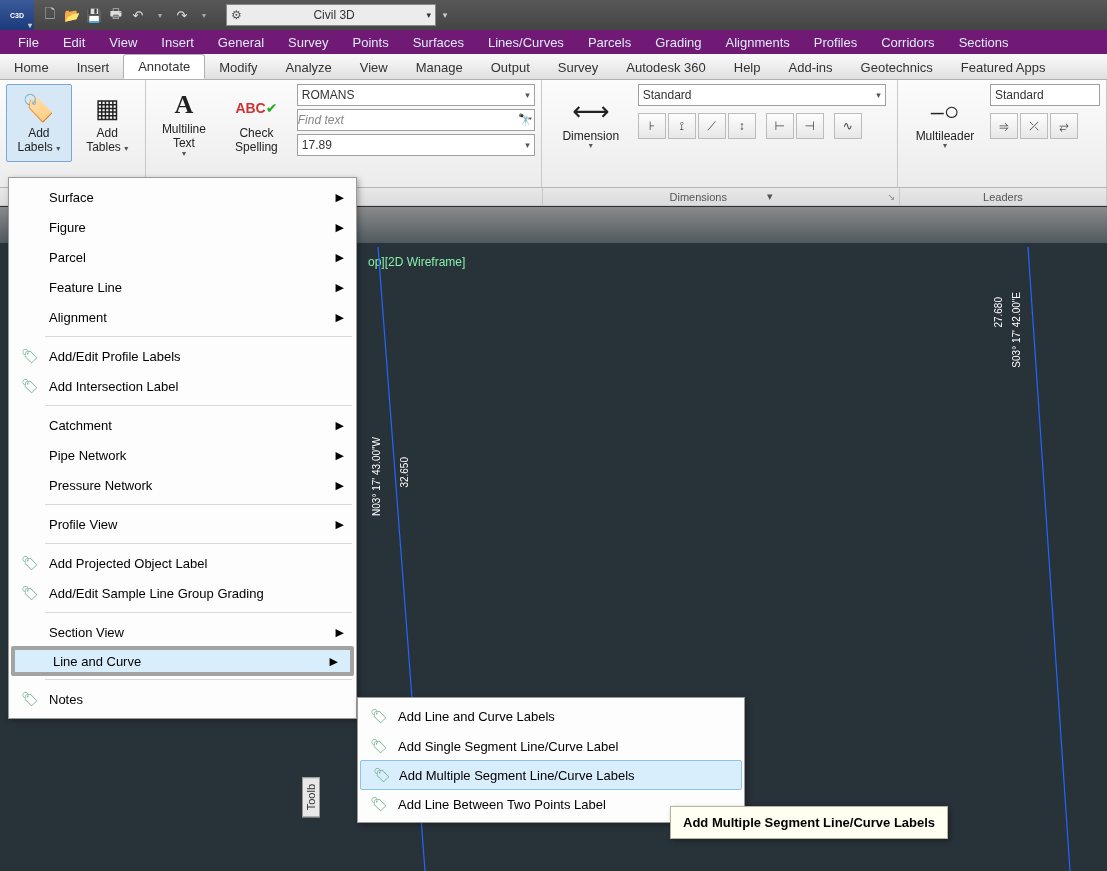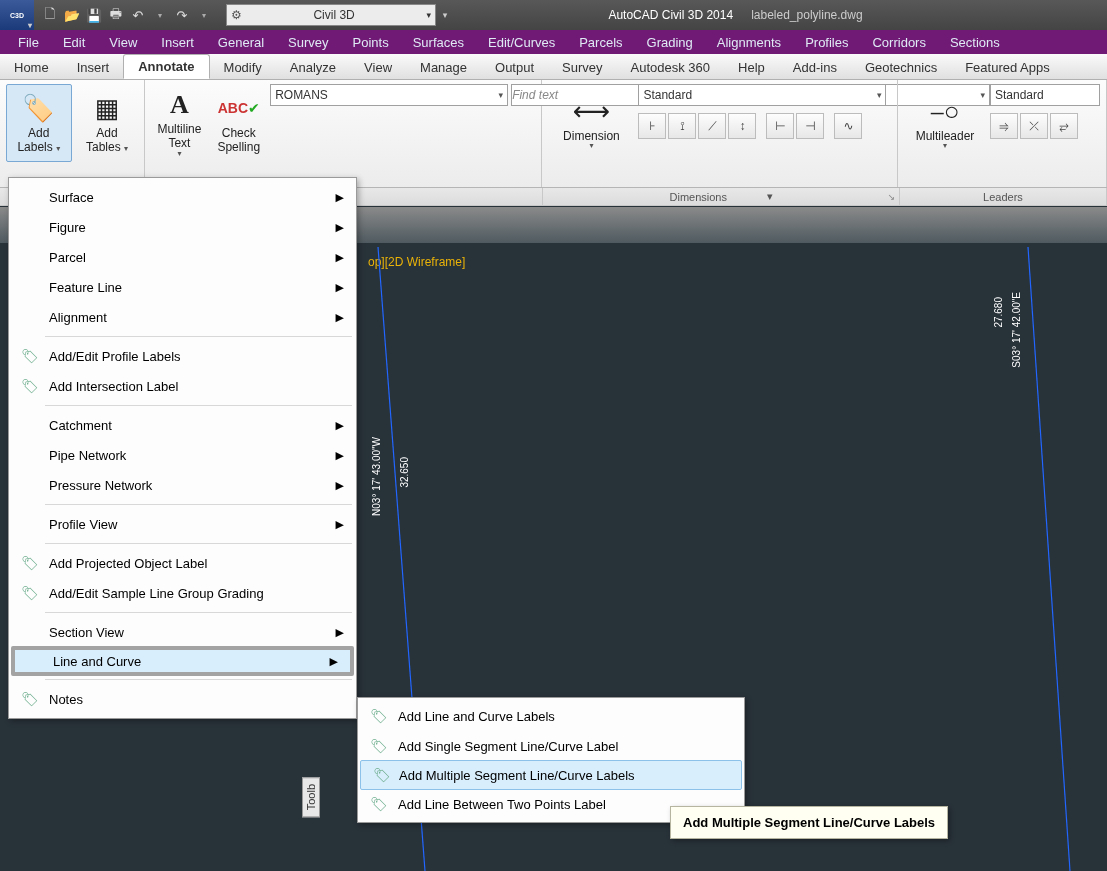--- a/index.html
+++ b/index.html
@@ -18,21 +18,21 @@
 .title-text .file{color:#ccc;}
 .title-right{width:90px;}
 
 
 .menubar { height:24px; background:#701a75; display:flex; align-items:center; padding:0 6px; gap:0; color:#dfeaf5; font-size:13px;}
 .menubar .mitem{ padding:3px 12px; cursor:pointer;}
 
 
 .tabstrip { height:26px; background:linear-gradient(#fafafa,#e0e0e0); border-bottom:1px solid #b0b0b0; display:flex; align-items:flex-end; font-size:13px;}
 .tabstrip .tab{ padding:4px 14px; color:#333; cursor:pointer;}
-.tabstrip .tab.active{ background:#fff; border:1px solid #b0b0b0; border-bottom:1px solid #fff; border-radius:3px 3px 0 0;font-weight:bold;}
+.tabstrip .tab.active{ background:#fff; border:1px solid #b0b0b0; border-bottom:1px solid #fff; border-radius:3px 3px 0 0;}
 
 
 .ribbon { height:108px; background:linear-gradient(#fcfcfc,#ececec); display:flex; border-bottom:1px solid #b5b5b5;}
 .panel { border-right:1px solid #c8c8c8; display:flex; flex-direction:column; }
 .panel-body{ flex:1; display:flex; align-items:flex-start; padding:4px 6px; gap:4px;}
 
 .bigbtn{ display:flex; flex-direction:column; align-items:center; justify-content:center; padding:2px 6px; font-size:12px; color:#222; cursor:pointer; text-align:center; line-height:1.2; height:78px;}
 .bigbtn.sel{ background:#d6e7f5; border:1px solid #7aa8d4; border-radius:2px;}
 .bigbtn .ico{ height:34px; display:flex; align-items:center; justify-content:center; font-size:26px;}
 .bigbtn .drop{font-size:8px; color:#555; margin-top:-2px;}
@@ -63,21 +63,21 @@
 .submenu .row{ height:30px; display:flex; align-items:center; padding:0 12px 0 40px; position:relative; cursor:pointer;}
 .submenu .row.hover{ background:#d9eefc; border:1px solid #8cc2ea; margin:-1px 2px; padding-left:38px; border-radius:2px;}
 .submenu .row .ricon{ position:absolute; left:12px; font-size:14px; color:#6a8;}
 
 
 .tooltip{ position:absolute; left:670px; top:806px; background:#fffff2; border:1px solid #b6b6a0; padding:8px 12px; font-size:13px; font-weight:bold; box-shadow:2px 2px 5px rgba(0,0,0,.3);}
 
 
 .drawing{ position:absolute; left:0; top:207px; right:0; bottom:0; background:#283239;}
 .drawing .toptint{position:absolute; left:0; right:0; top:0; height:36px; background:linear-gradient(#8a8a8a,#4f5a60);}
-.drawing .viewlabel{ position:absolute; left:368px; top:48px; color:#eab308; font-size:12px;}
+.drawing .viewlabel{ position:absolute; left:368px; top:48px; color:#86efac; font-size:12px;}
 .toolspace{position:absolute; left:302px; top:570px; writing-mode:vertical-rl; transform:rotate(180deg); background:#e8e8e8; border:1px solid #999; padding:6px 2px; font-size:11px; color:#333;}
 
 svg.lines{position:absolute; inset:0;}
 
 .dim-label{position:absolute; color:#fff; font-size:10px; writing-mode:vertical-rl; transform:rotate(180deg); text-align:center; line-height:1.3;}
 </style>
 </head>
 <body>
 
 <div class="titlebar">
@@ -93,37 +93,33 @@
     <span style="font-size:8px;color:#aaa">▾</span>
     <span>↷</span>
     <span style="font-size:8px;color:#aaa">▾</span>
   </div>
   <div class="workspace-combo">
     <span class="gear">⚙</span>
     <span>Civil 3D</span>
     <span class="arrow" style="font-size:9px;">▾</span>
   </div>
   <span style="width:18px;text-align:center;font-size:9px;color:#ccc;">▾</span>
-  <div class="title-text">
-    <span class="prod">AutoCAD Civil 3D 2014</span>
-    <span class="file">labeled_polyline.dwg</span>
-  </div>
   <div class="title-right"></div>
 </div>
 
 <div class="menubar" id="menubar">
     <div class="mitem">File</div>
     <div class="mitem">Edit</div>
     <div class="mitem">View</div>
     <div class="mitem">Insert</div>
     <div class="mitem">General</div>
     <div class="mitem">Survey</div>
     <div class="mitem">Points</div>
     <div class="mitem">Surfaces</div>
-    <div class="mitem">Edit/Curves</div>
+    <div class="mitem">Lines/Curves</div>
     <div class="mitem">Parcels</div>
     <div class="mitem">Grading</div>
     <div class="mitem">Alignments</div>
     <div class="mitem">Profiles</div>
     <div class="mitem">Corridors</div>
     <div class="mitem">Sections</div>
   </div>
 
 <div class="tabstrip" id="tabstrip">
     <div class="tab">Home</div>
@@ -165,21 +161,21 @@
         <span class="drop">▾</span>
       </div>
       <div class="bigbtn">
         <div class="ico" style="font-size:14px;">
             <span style="color:#c33;font-weight:bold;">ABC</span>
             <br>
             <span style="color:#2a2;">✔</span>
           </div>
         <div>Check Spelling</div>
       </div>
-      <div style="display:flex;flex-direction:row;gap:3px;">
+      <div style="display:flex;flex-direction:column;gap:3px;">
         <div class="combo">
           <span>ROMANS</span>
           <span class="arrow">▾</span>
         </div>
         <div class="findbox">
           <span>Find text</span>
           <span class="sicon">🔭</span>
         </div>
         <div class="combo">
           <span>17.89</span>

